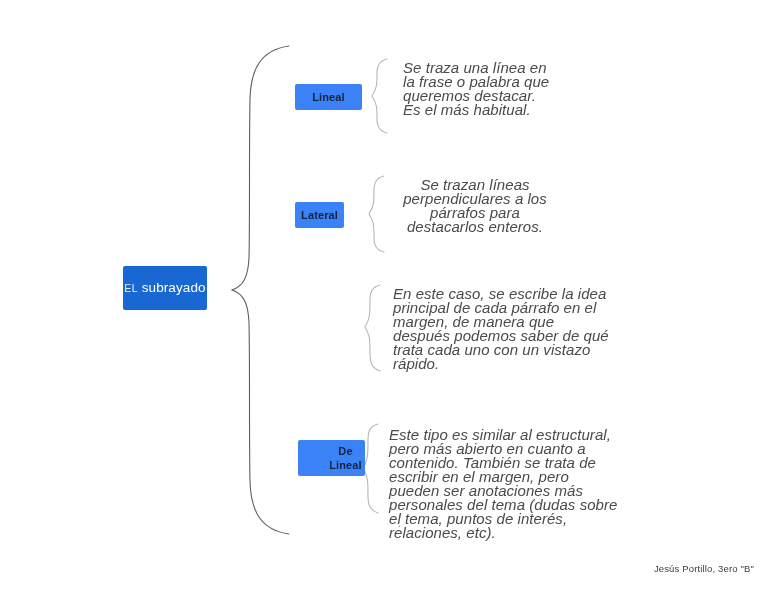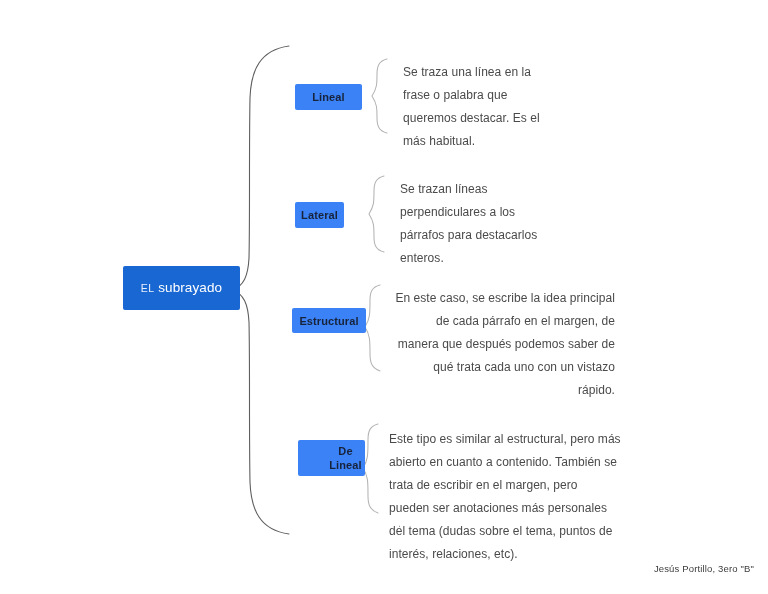--- a/index.html
+++ b/index.html
@@ -18,21 +18,21 @@
     height: 594px;
     background: #ffffff;
     overflow: hidden;
   }
 
   
   .root-box {
     position: absolute;
     left: 123px;
     top: 266px;
-    width: 117px;
+    width: 84px;
     height: 44px;
     background: #1967D2;
     border-radius: 2px;
     display: flex;
     align-items: center;
     justify-content: center;
     box-sizing: border-box;
   }
   .root-label {
     color: #ffffff;
@@ -68,27 +68,28 @@
 
   .cat-lineal      { left: 295px; top: 84px;  width: 67px; height: 26px; }
   .cat-lateral     { left: 295px; top: 202px; width: 49px; height: 26px; }
   .cat-estructural { left: 292px; top: 308px; width: 74px; height: 25px; }
   .cat-realce      { left: 298px; top: 440px; width: 67px; height: 36px; padding-left: 28px; }
 
   
   .desc {
     position: absolute;
     color: #4a4a4a;
-    font-size: 12px;
-    line-height: 23px;
+    font-size: 15px;
+    line-height: 14px;
     letter-spacing: 0.05px;
+    font-style: italic;
   }
   .desc-lineal      { left: 403px; top: 61px;  width: 148px; text-align: left; }
-  .desc-lateral     { left: 400px; top: 178px; width: 150px; text-align: left; }
-  .desc-estructural { left: 393px; top: 287px; width: 222px; text-align: right; }
+  .desc-lateral     { left: 400px; top: 178px; width: 150px; text-align: center; }
+  .desc-estructural { left: 393px; top: 287px; width: 222px; text-align: left; }
   .desc-realce      { left: 389px; top: 428px; width: 232px; text-align: left; }
 
   
   #braces {
     position: absolute;
     left: 0;
     top: 0;
     width: 768px;
     height: 594px;
     pointer-events: none;
@@ -175,23 +176,20 @@
   <div class="cat-box cat-lineal">
     <span class="cat-label">Lineal</span>
   </div>
   <div class="desc desc-lineal">Se traza una línea en la frase o palabra que queremos destacar. Es el más habitual.</div>
 
   <div class="cat-box cat-lateral">
     <span class="cat-label">Lateral</span>
   </div>
   <div class="desc desc-lateral">Se trazan líneas perpendiculares a los párrafos para destacarlos enteros.</div>
 
-  <div class="cat-box cat-estructural">
-    <span class="cat-label">Estructural</span>
-  </div>
   <div class="desc desc-estructural">En este caso, se escribe la idea principal de cada párrafo en el margen, de manera que después podemos saber de qué trata cada uno con un vistazo rápido.</div>
 
   <div class="cat-box cat-realce">
     <span class="cat-label"><span>De</span><br><span>Lineal</span></span>
   </div>
   <div class="desc desc-realce">Este tipo es similar al estructural, pero más abierto en cuanto a contenido. También se trata de escribir en el margen, pero pueden ser anotaciones más personales del tema (dudas sobre el tema, puntos de interés, relaciones, etc).</div>
 
   <div class="stray-dot">.</div>
 
   <div class="credit">Jesús Portillo, 3ero "B"</div>

